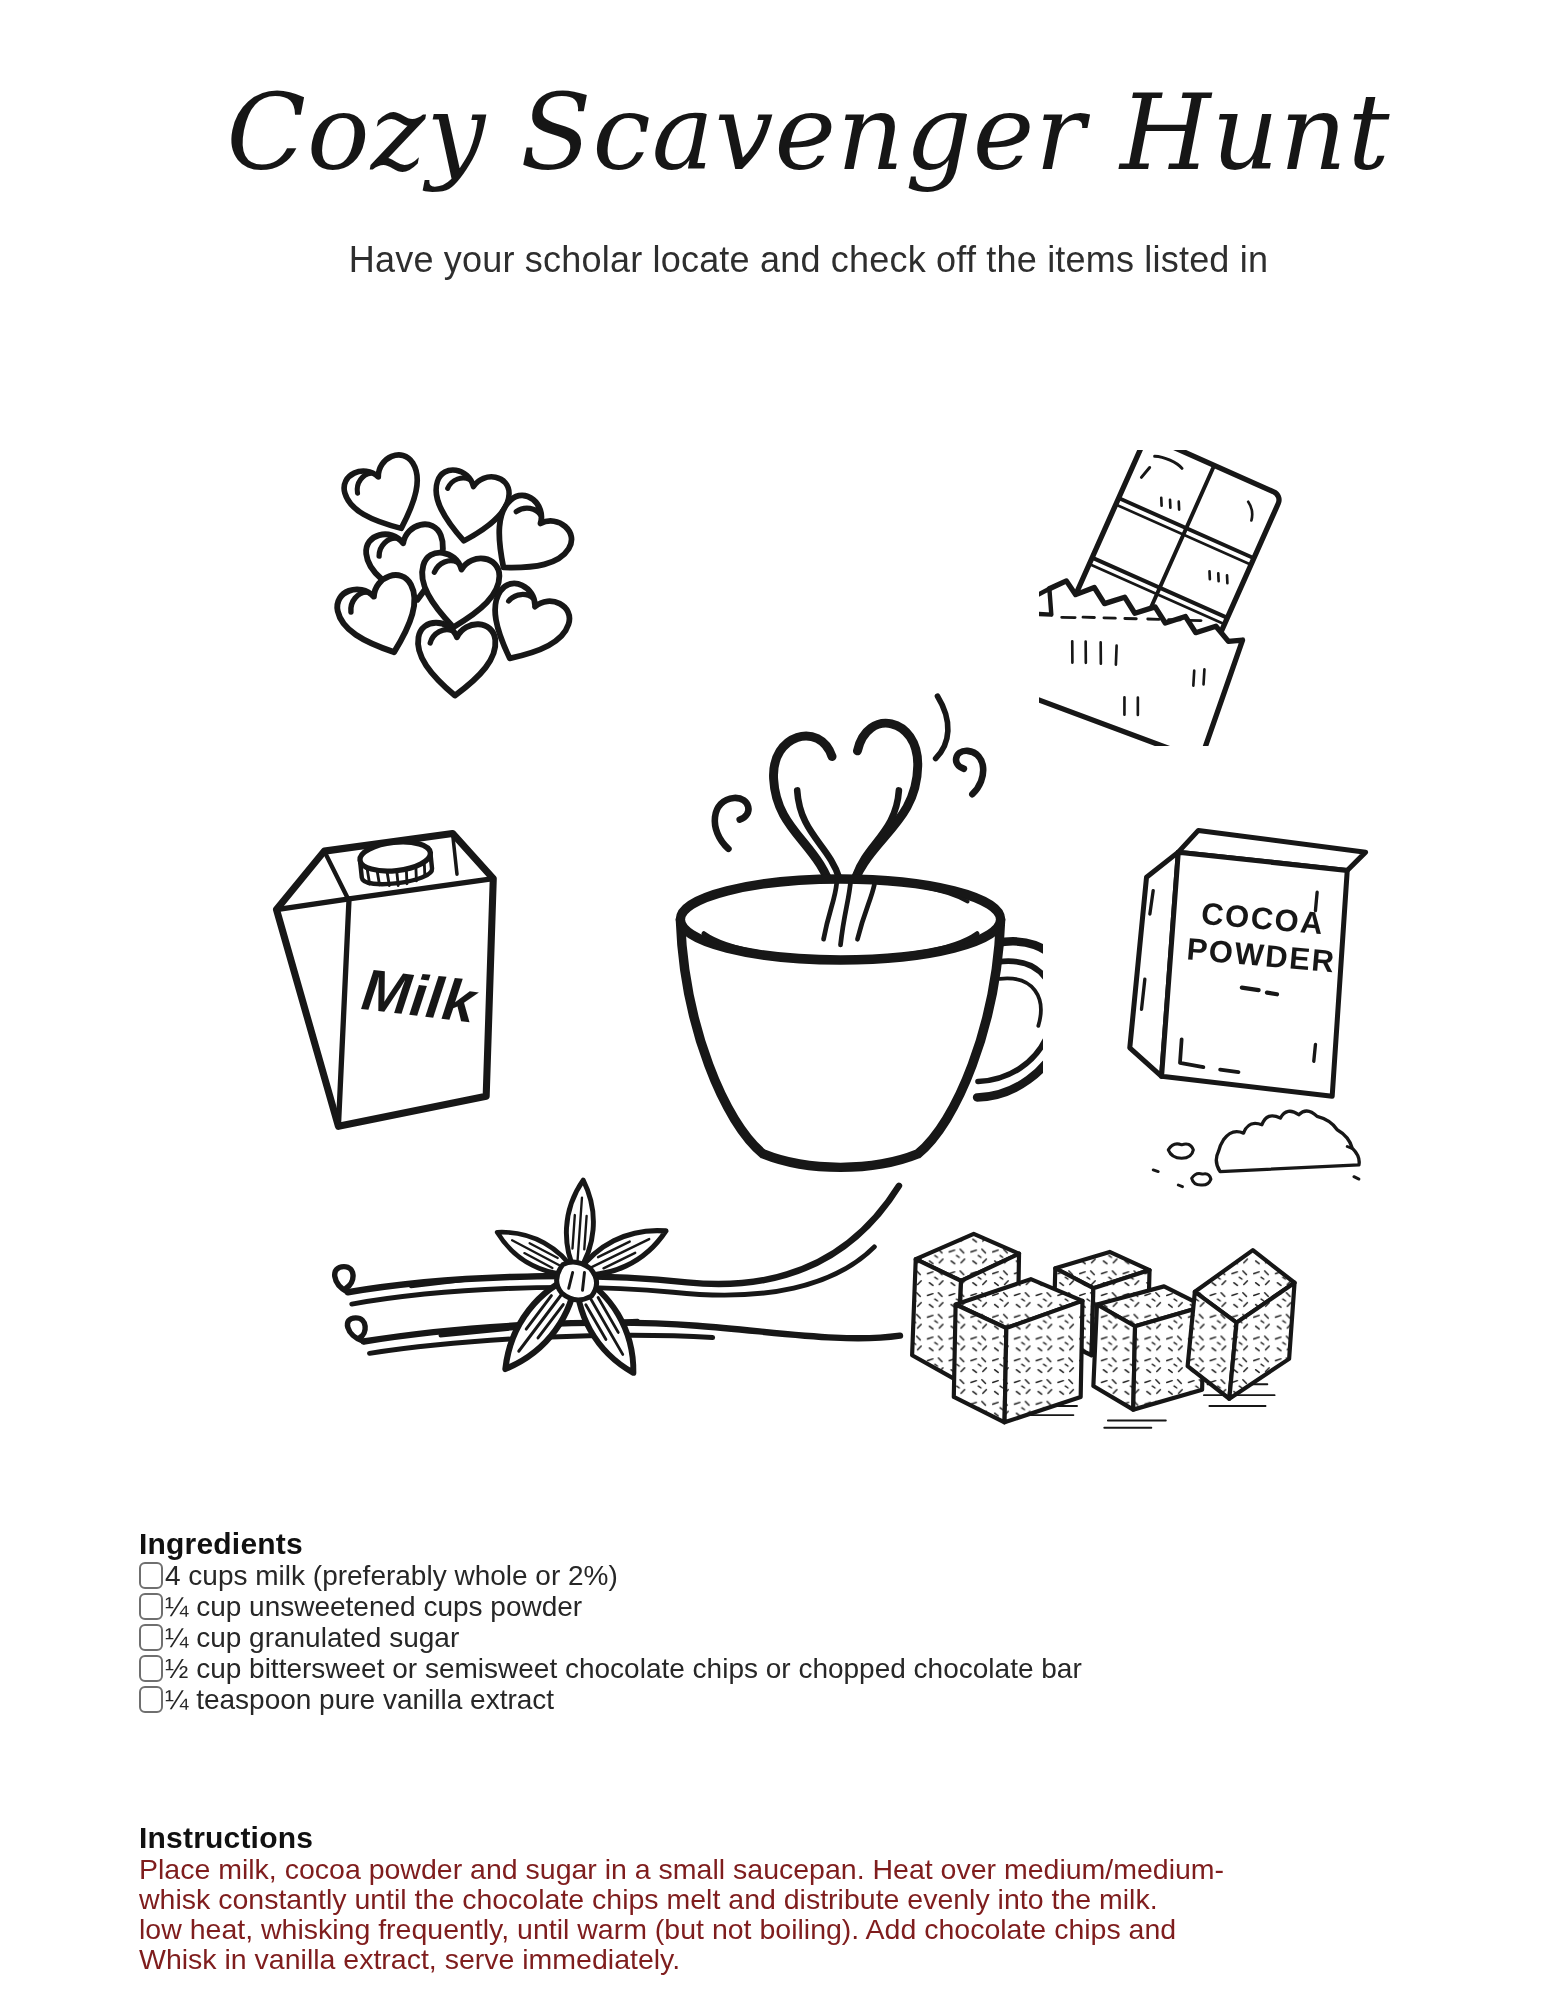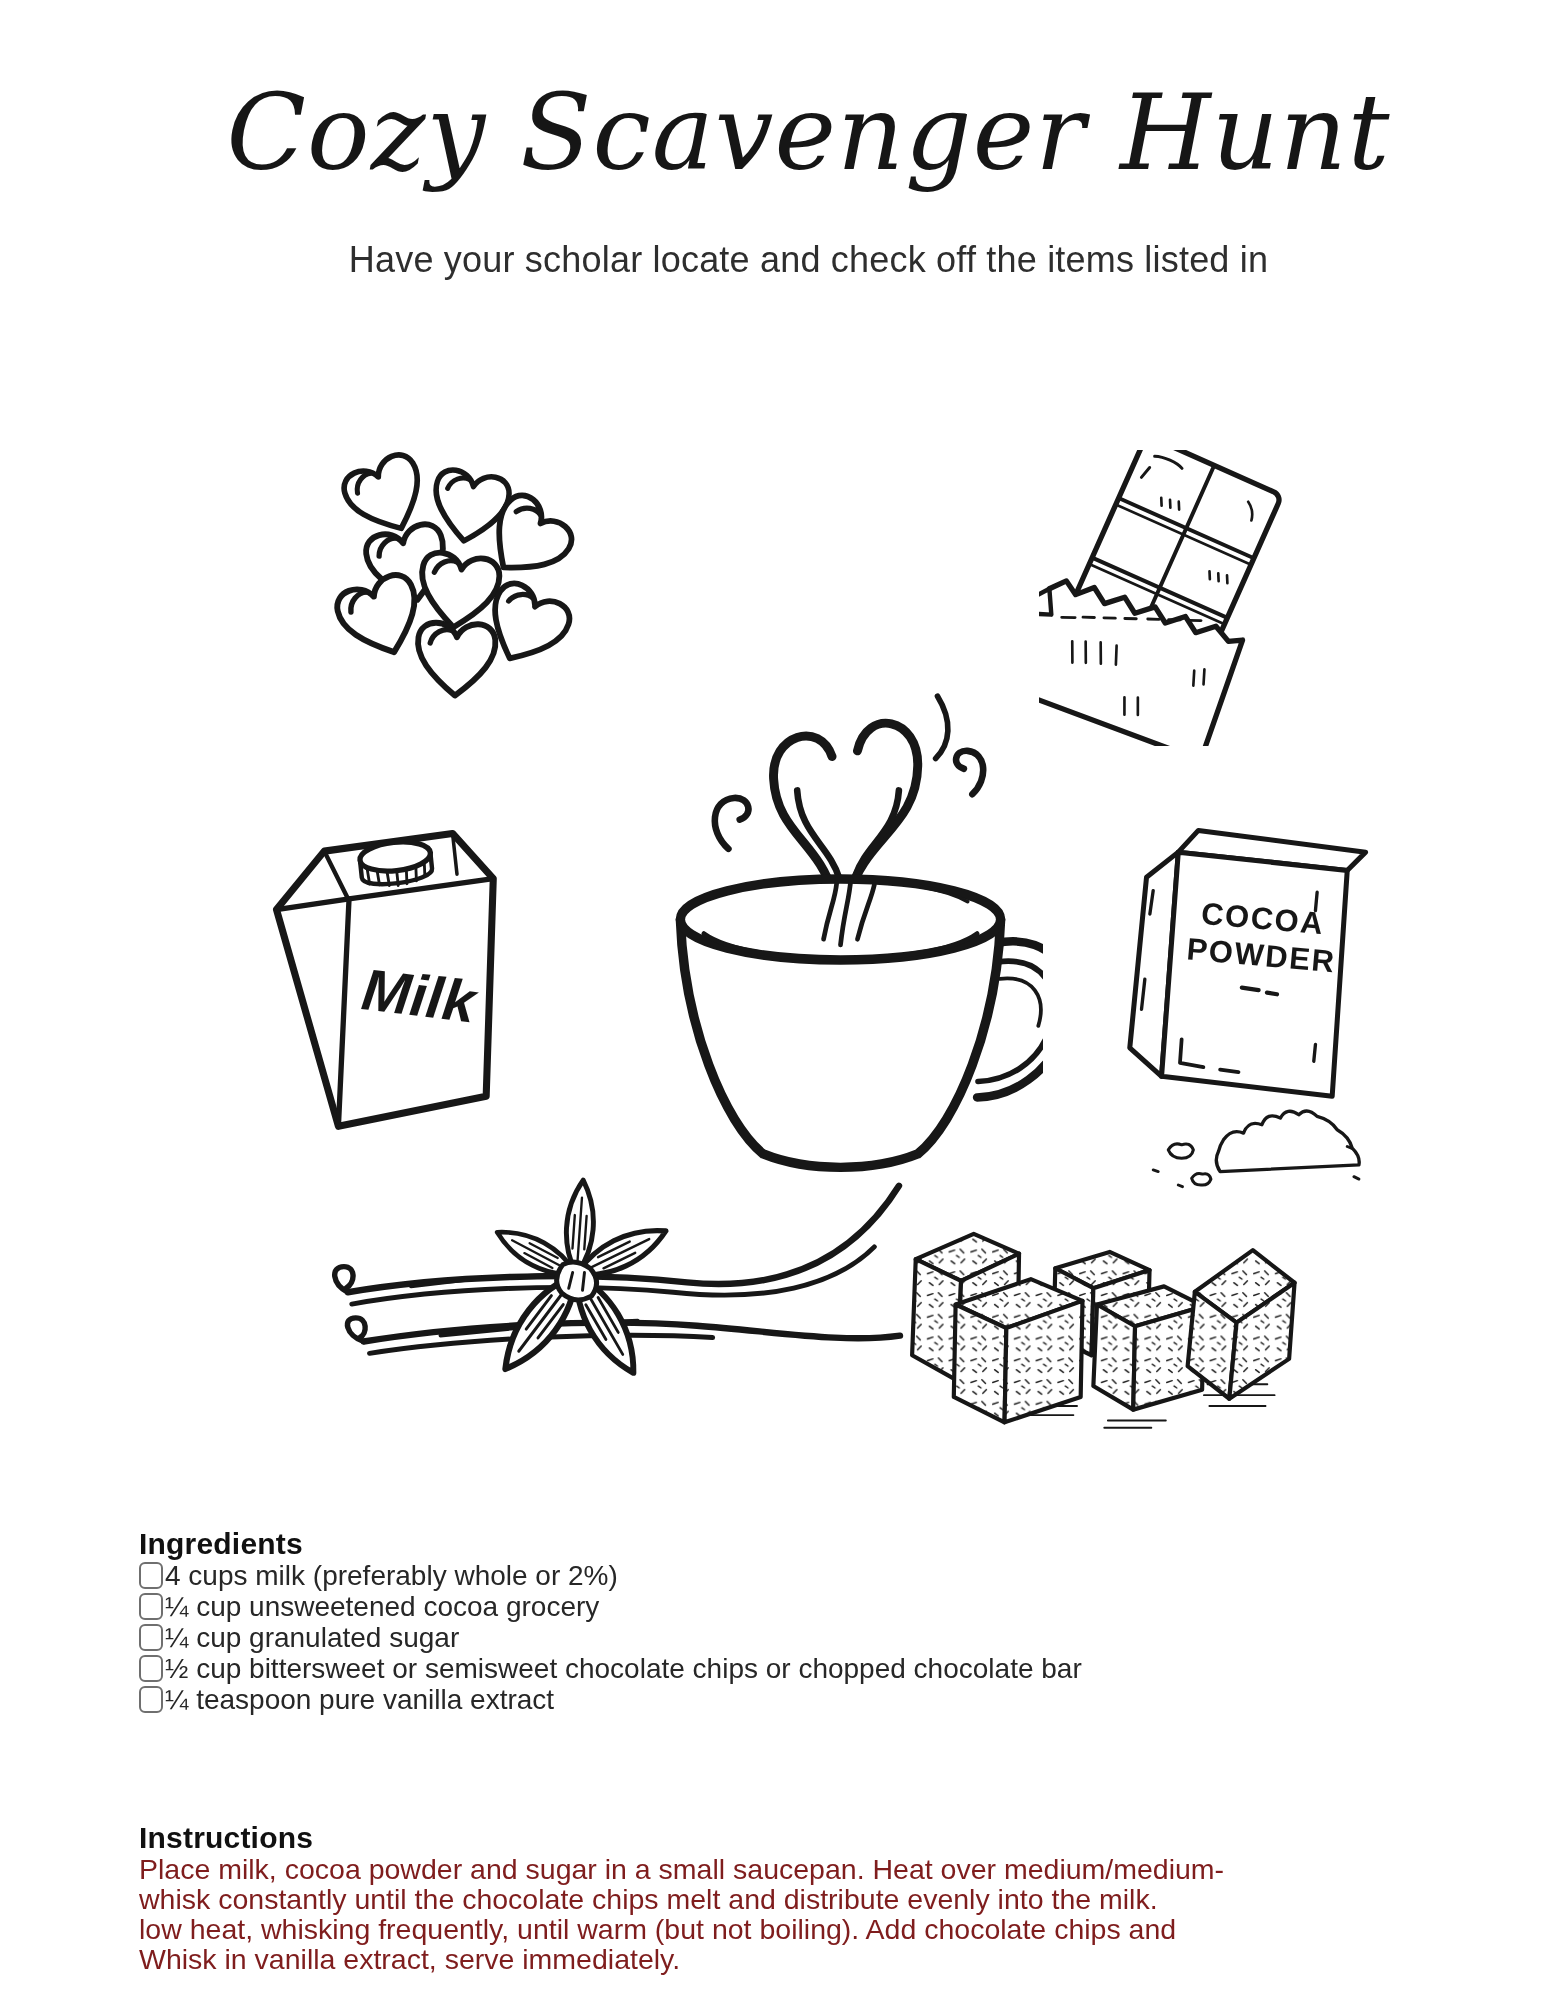--- a/index.html
+++ b/index.html
@@ -209,21 +209,21 @@
   <div class="section" style="top:1528px;">
     <div class="sec-head">Ingredients</div>
 
       <div class="ing-row">
         <span class="cbx"></span>
         <span class="ing-text">4 cups milk (preferably whole or 2%)</span>
       </div>
 
       <div class="ing-row">
         <span class="cbx"></span>
-        <span class="ing-text">¼ cup unsweetened cocoa grocery</span>
+        <span class="ing-text">¼ cup unsweetened cups powder</span>
       </div>
 
       <div class="ing-row">
         <span class="cbx"></span>
         <span class="ing-text">¼ cup granulated sugar</span>
       </div>
 
       <div class="ing-row">
         <span class="cbx"></span>
         <span class="ing-text">½ cup bittersweet or semisweet chocolate chips or chopped chocolate bar</span>

